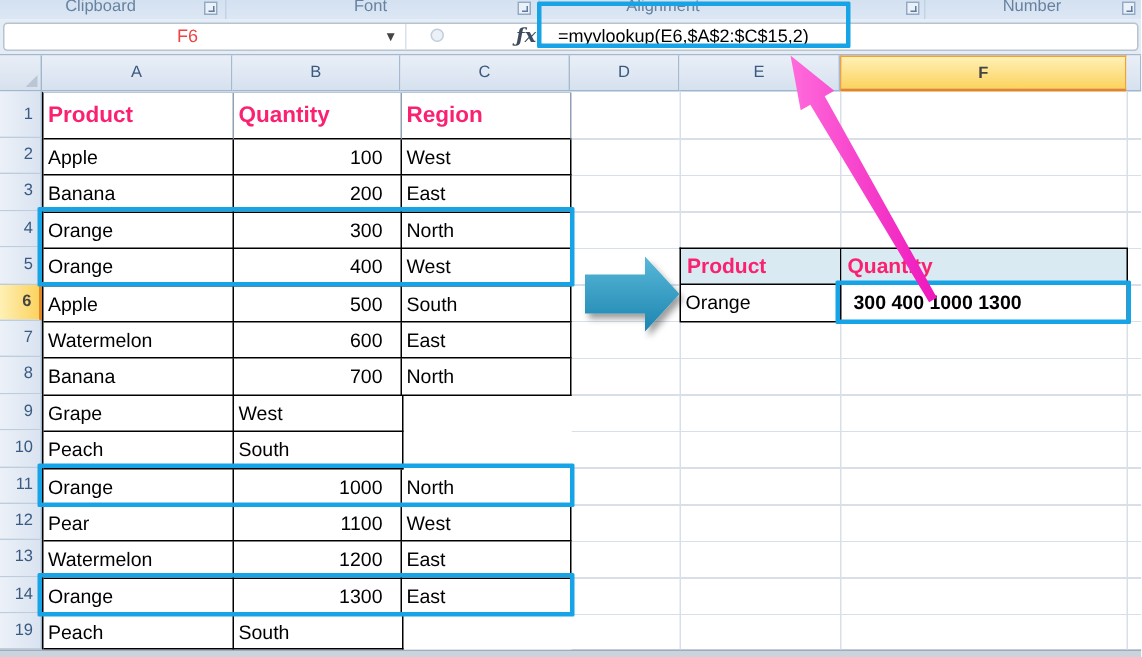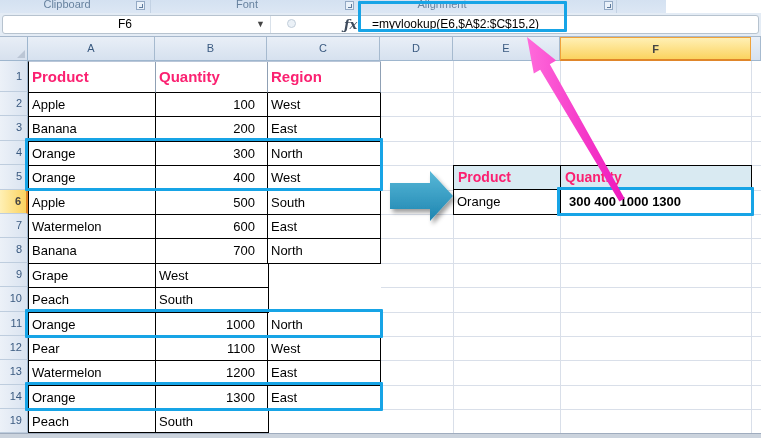--- a/index.html
+++ b/index.html
@@ -1,37 +1,37 @@
 <!DOCTYPE html>
 <html><head>
 <meta charset="utf-8">
 <style>
   * { margin:0; padding:0; box-sizing:border-box; }
   body { font-family:"Liberation Sans", sans-serif; background:#fff; }
   #stage { position:relative; width:761px; height:438px; overflow:hidden; background:#fff;
            font-family:"Liberation Sans", sans-serif; }
 
   
-  .ribbon { position:absolute; left:0; top:0; width:666px; height:13px;
+  .ribbon { position:absolute; left:0; top:0; width:761px; height:13px;
             background:linear-gradient(#D4E1F1,#DCE7F4); overflow:hidden; }
   .rb-label { position:absolute; top:-3px; height:15px; line-height:15px; width:110px;
               text-align:center; font-size:11px; color:#67829F; }
   .rb-sep { position:absolute; top:0; width:1px; height:13px; background:#C3D2E4; }
   .launcher { position:absolute; top:1px; width:9px; height:9px; border:1px solid #93A9C4;
               background:#EAF1F9; }
   .launcher::after { content:""; position:absolute; right:1px; bottom:1px; width:3px; height:3px;
                      border-right:1px solid #5E7A9C; border-bottom:1px solid #5E7A9C; }
 
   
   .fstrip { position:absolute; left:0; top:13px; width:761px; height:24px;
             background:#E4ECF5; border-bottom:1px solid #A7B8CC; }
   .fbar-white { position:absolute; left:2px; top:15px; width:757px; height:19px;
                 background:#fff; border:1px solid #B7C3CF; border-radius:3px; }
   .namebox { position:absolute; left:0; top:17px; width:250px; height:15px;
-             text-align:center; font-size:12px; line-height:15px; color:#000000; }
+             text-align:center; font-size:12px; line-height:15px; color:#ef4444; }
   .nb-arrow { position:absolute; left:256px; top:17px; font-size:9px; color:#444; line-height:15px; }
   .nb-divider { position:absolute; left:270px; top:16px; width:1px; height:17px; background:#D9E1EA; }
   .fb-circle { position:absolute; left:287px; top:19px; width:9px; height:9px; border-radius:50%;
                border:1px solid #C2CEDA; background:#EBF1F7; }
   .fx { position:absolute; left:344px; top:16px; width:22px; height:17px;
         font-family:"DejaVu Serif", serif; font-style:italic; font-weight:bold;
         font-size:13px; color:#3E4B5C; line-height:17px; }
   .formula-text { position:absolute; left:372px; top:17px; font-size:12px; color:#000;
                   line-height:15px; white-space:nowrap; }
 

